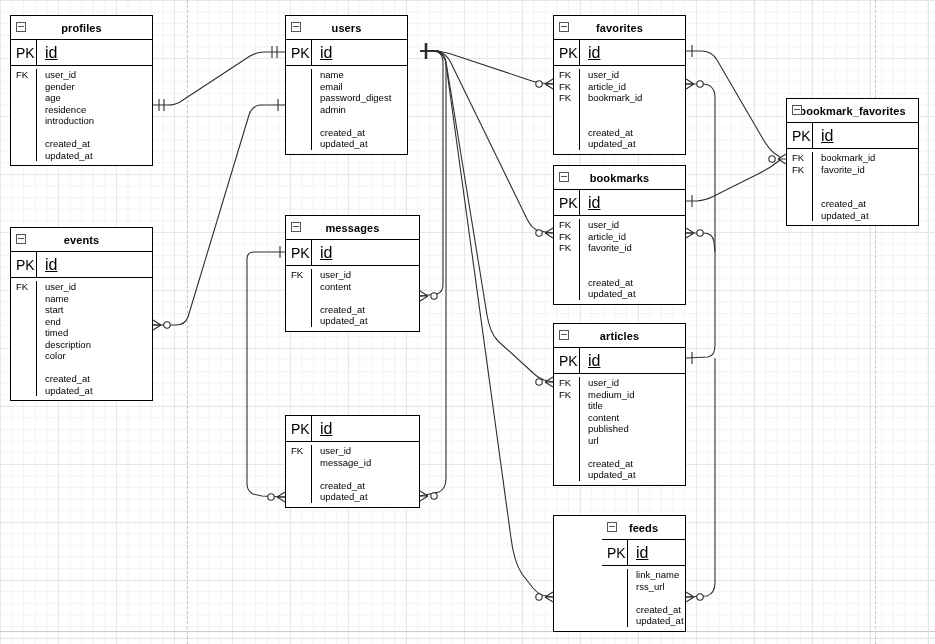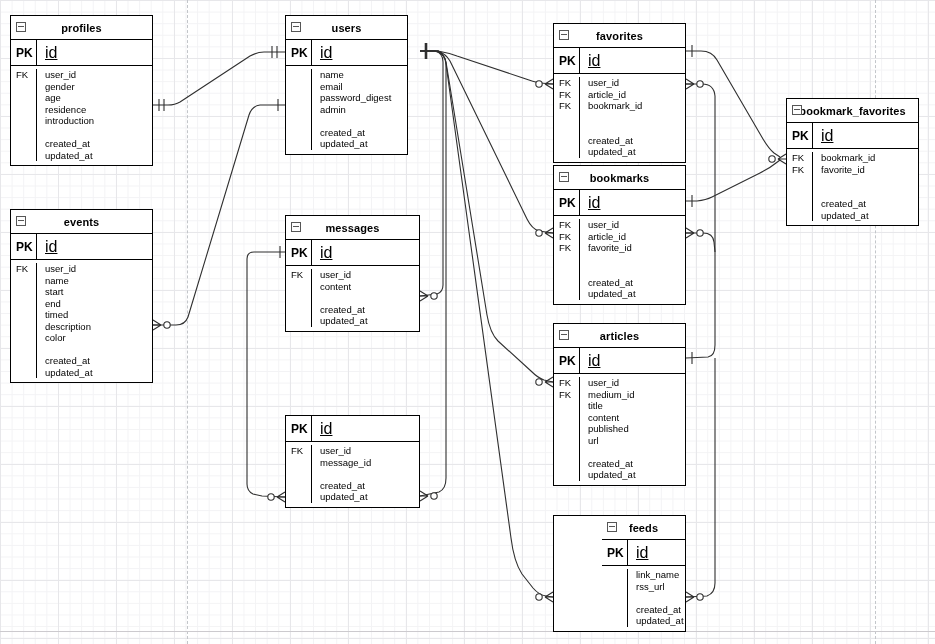--- a/index.html
+++ b/index.html
@@ -24,21 +24,21 @@
   .er-table{position:absolute;background:#fff;border:1px solid #000;box-sizing:border-box;z-index:2;}
   .hdr{height:23px;border-bottom:1px solid #000;display:flex;align-items:center;position:relative;}
   .collapse-icon{position:absolute;left:5px;top:6px;width:10px;height:10px;border:1px solid #565656;background:#fdfdfd;box-sizing:border-box;}
   .collapse-icon::after{content:"";display:block;width:6px;height:1px;background:#565656;margin:3px auto 0;}
   .ttl{flex:1;text-align:center;font-weight:bold;font-size:11px;letter-spacing:.1px;}
   .row{display:flex;align-items:stretch;}
   .pkrow{height:25px;border-bottom:1px solid #000;}
   .cell{box-sizing:border-box;display:flex;align-items:center;}
   .key{width:26px;flex:none;border-right:1px solid #000;padding-left:5px;font-size:9.5px;}
   .name{flex:1;padding-left:8px;font-size:9.5px;}
-  .pkrow .key{font-weight:bold;font-size:12px;}
+  .pkrow .key{font-weight:normal;font-size:14px;}
   .pkrow .name{font-weight:normal;font-size:16px;text-decoration:underline;}
   .tbody{padding:3px 0 4px;}
   .att{min-height:11.5px;line-height:11.5px;}
 </style>
 </head>
 <body>
 
 <div id="stage">
   <div class="pageline v" style="left:187px"></div>
   <div class="pageline v" style="left:875px"></div>
@@ -198,21 +198,21 @@
         <div class="row att">
           <span class="cell key"></span>
           <span class="cell name">created_at</span>
         </div>
         <div class="row att">
           <span class="cell key"></span>
           <span class="cell name">updated_at</span>
         </div>
       </div>
     </div>
-    <div class="er-table" style="left: 553px; top: 15px; width: 133px; margin-top: 8px;">
+    <div class="er-table" style="left: 553px; top: 15px; width: 133px;">
       <div class="hdr">
         <span class="collapse-icon"></span>
         <span class="ttl">favorites</span>
       </div>
       <div class="row pkrow">
         <span class="cell key">PK</span>
         <span class="cell name">id</span>
       </div>
       <div class="tbody">
         <div class="row att">
@@ -274,21 +274,21 @@
         <div class="row att">
           <span class="cell key"></span>
           <span class="cell name">created_at</span>
         </div>
         <div class="row att">
           <span class="cell key"></span>
           <span class="cell name">updated_at</span>
         </div>
       </div>
     </div>
-    <div class="er-table" style="left: 10px; top: 209px; width: 143px;">
+    <div class="er-table" style="left: 10px; top: 227px; width: 143px;">
       <div class="hdr">
         <span class="collapse-icon"></span>
         <span class="ttl">events</span>
       </div>
       <div class="row pkrow">
         <span class="cell key">PK</span>
         <span class="cell name">id</span>
       </div>
       <div class="tbody">
         <div class="row att">

